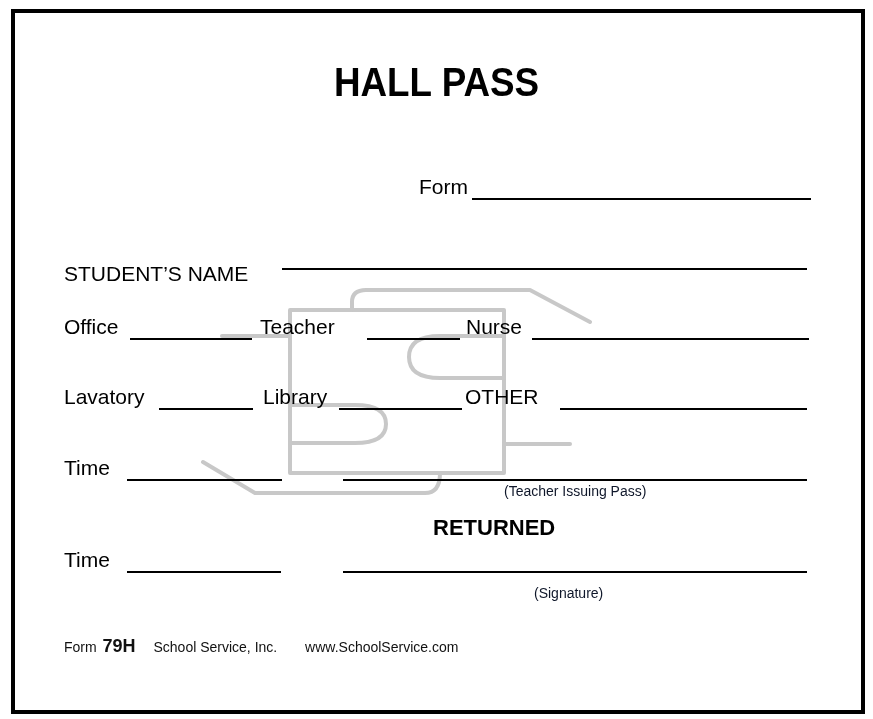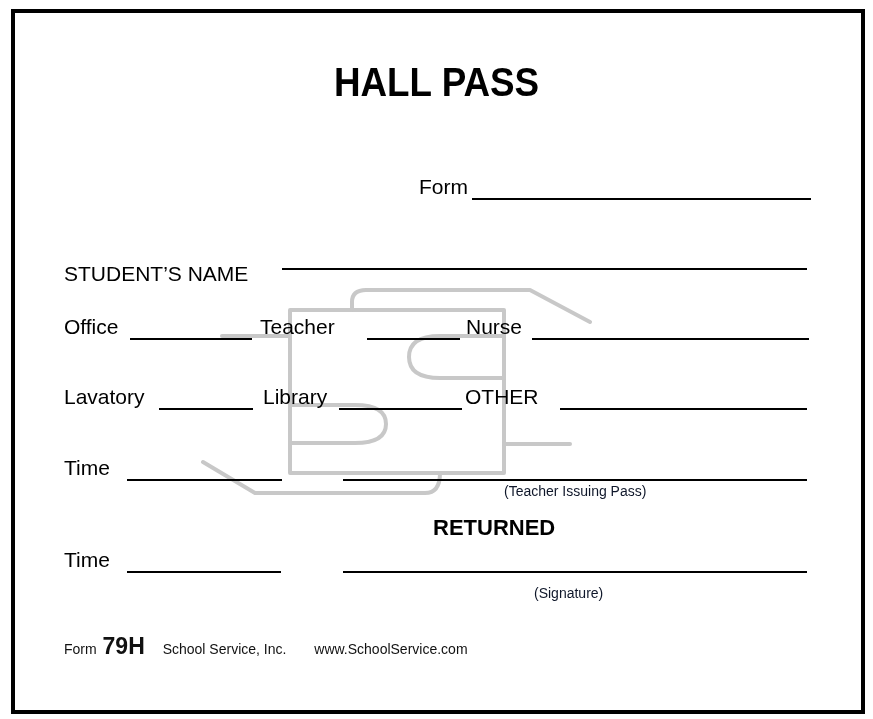--- a/index.html
+++ b/index.html
@@ -74,21 +74,21 @@
     .footer {
       position: absolute;
       left: 64px;
       top: 636px;
       font-size: 14px;
       line-height: 20px;
       white-space: nowrap;
       color: #111111;
     }
     .footer .form-no {
-      font-size: 23px;
+      font-size: 18px;
       font-weight: bold;
       margin: 0 14px 0 2px;
     }
     .footer .company {
       margin-right: 24px;
     }
   </style>
 </head>
 <body>
 

